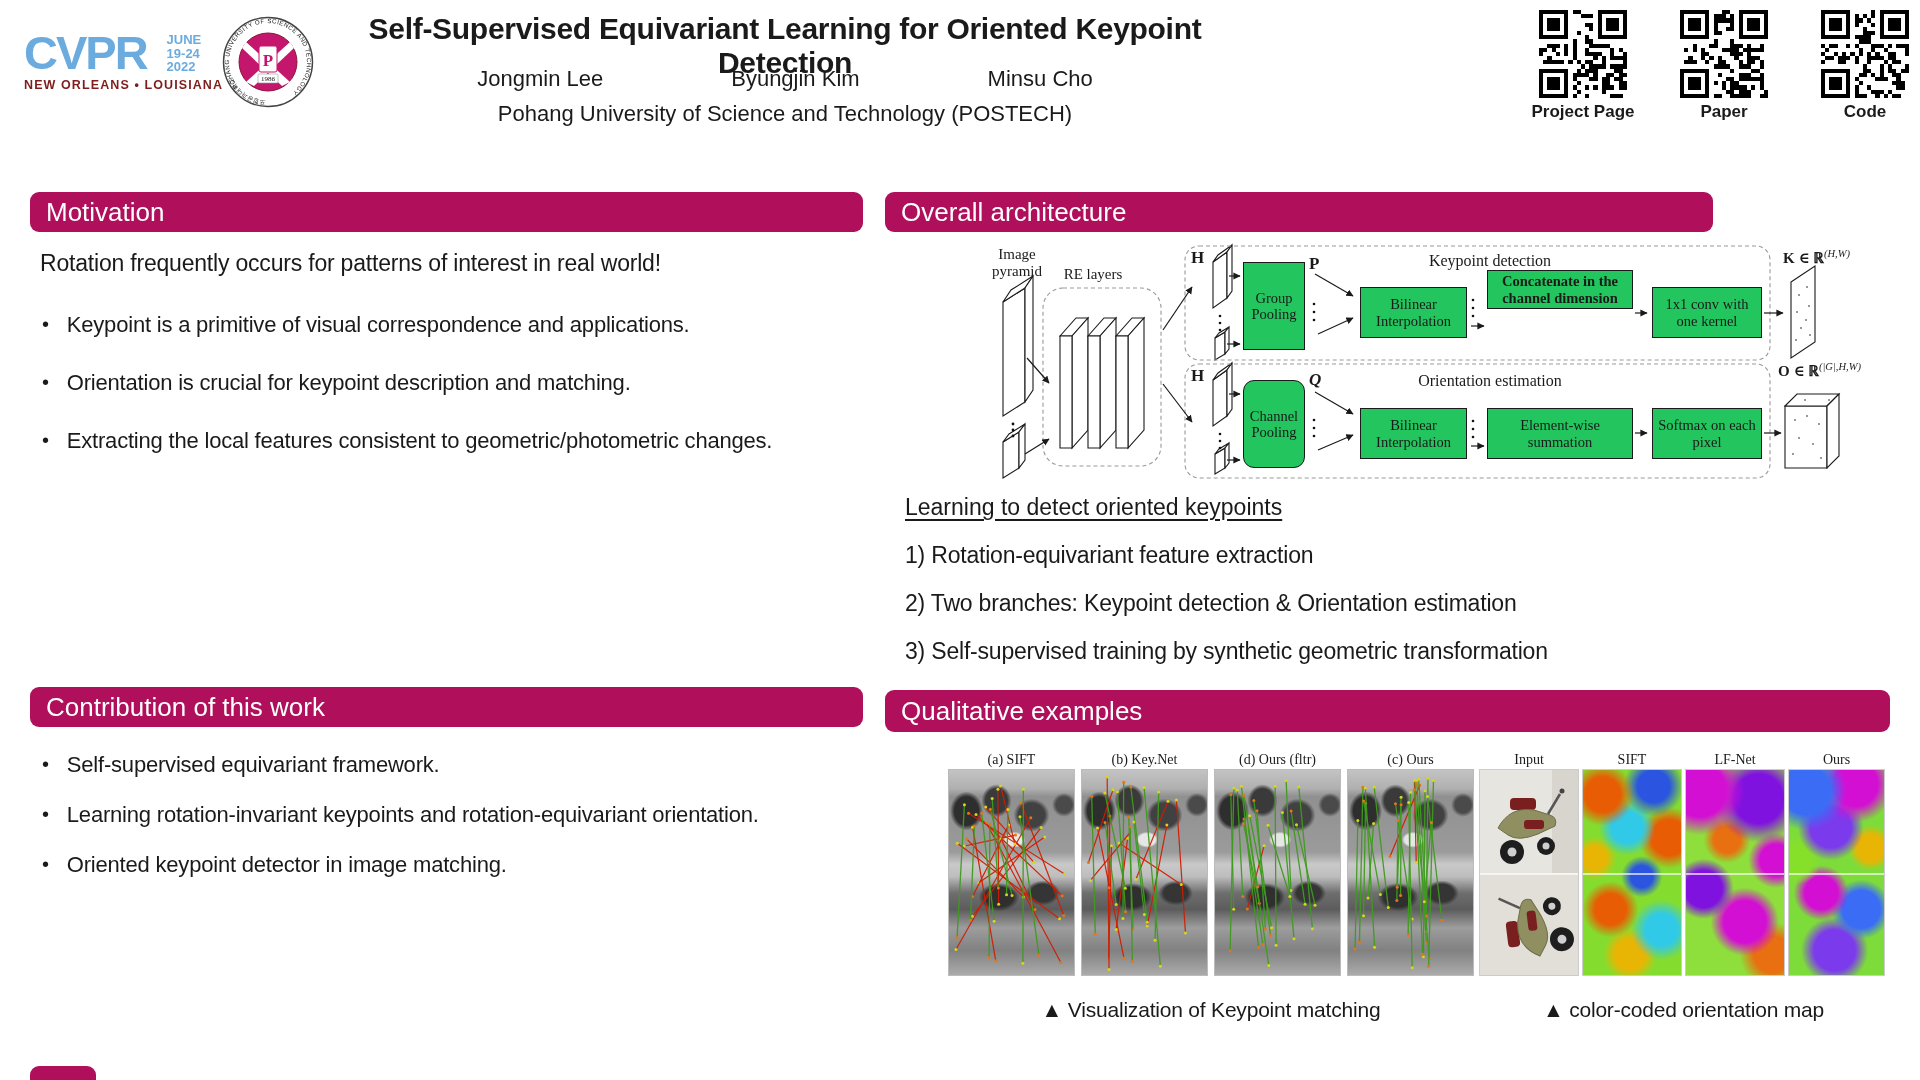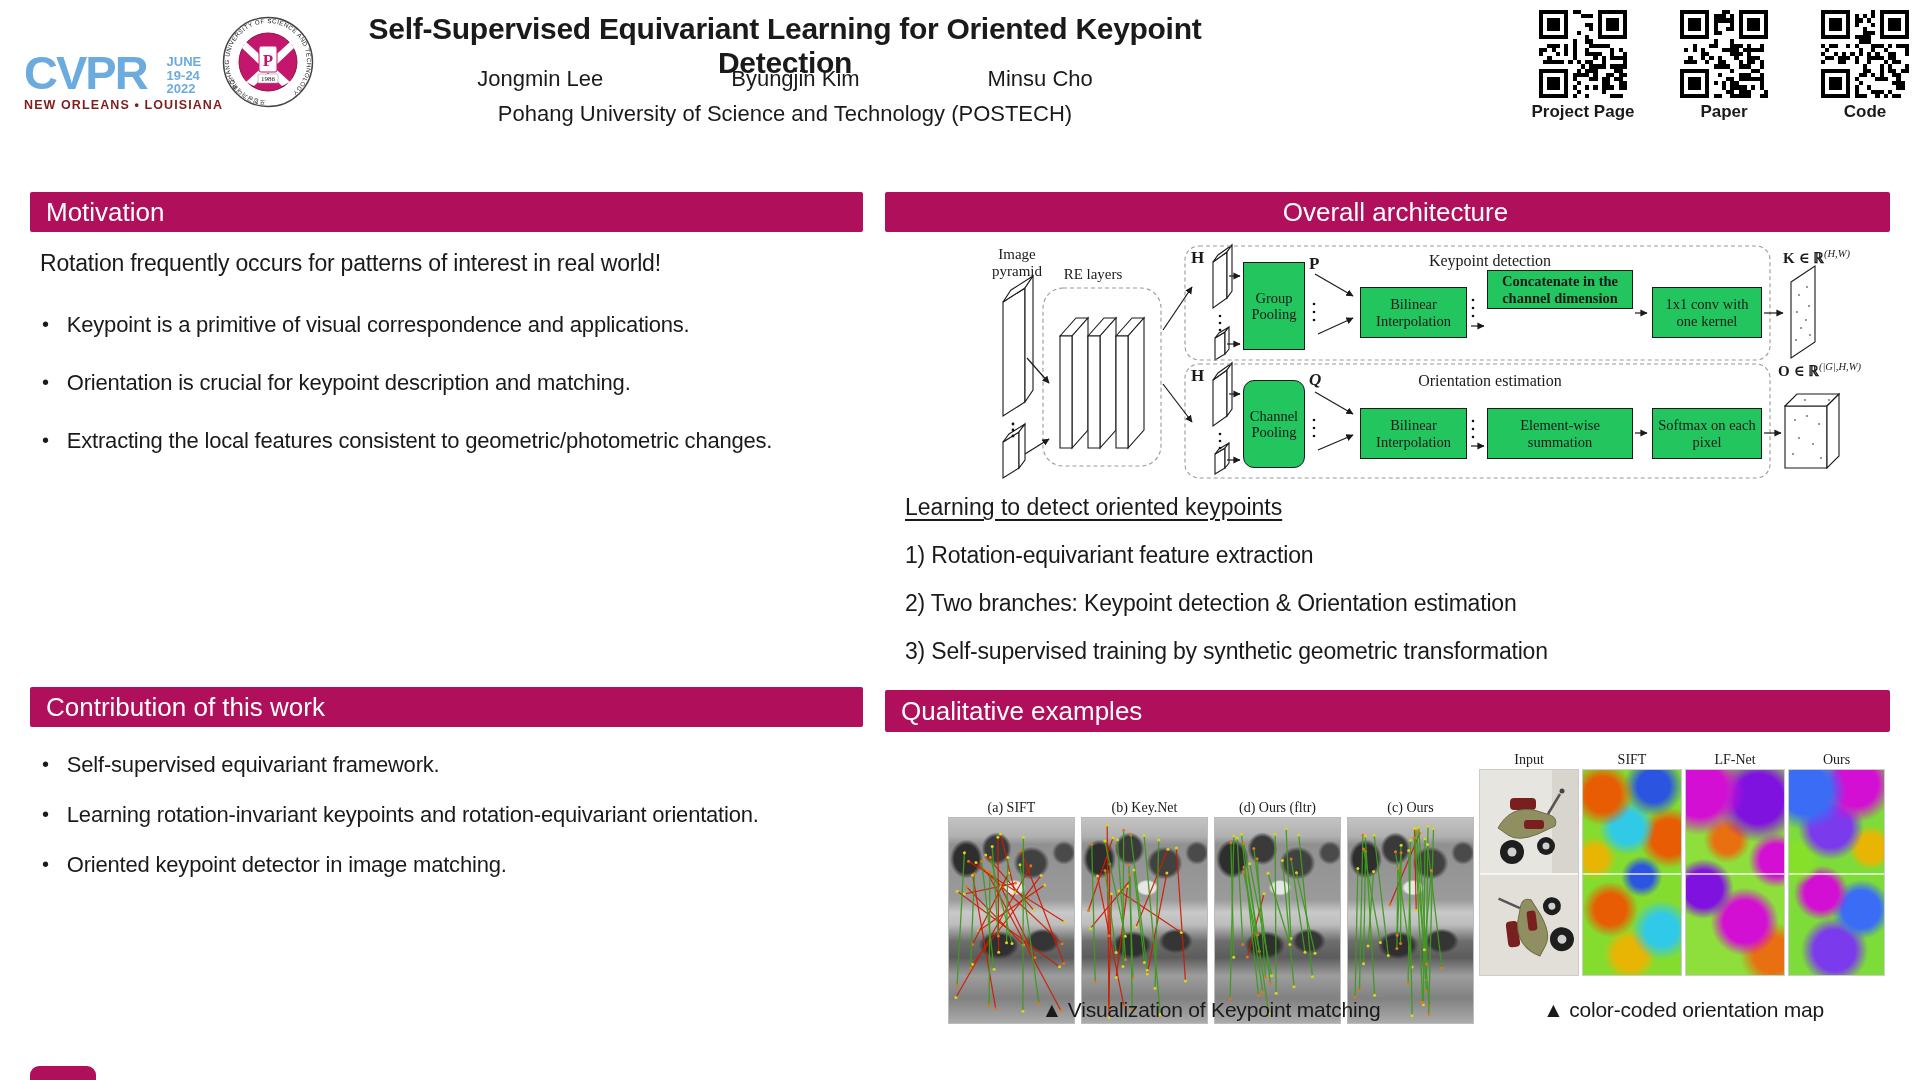--- a/index.html
+++ b/index.html
@@ -9,38 +9,38 @@
 
   
   .poster-title{left:340px;top:12px;width:890px;text-align:center;
     font-size:30px;font-weight:700;letter-spacing:-.3px;}
   .authors{left:340px;top:66px;width:890px;display:flex;justify-content:center;gap:128px;
     font-size:22px;}
   .affiliation{left:340px;top:101px;width:890px;text-align:center;font-size:22px;}
 
   
   .cvpr{left:8px;top:8px;width:200px;height:108px;}
-  .cvpr-row{display:flex;align-items:flex-end;gap:16px;}
+  .cvpr-row{display:flex;align-items:center;gap:16px;}
   .cvpr-word{font-size:47px;font-weight:700;color:#6cabde;line-height:1;letter-spacing:-2px;}
   .cvpr-date{margin-left:4px;margin-top:3px;display:flex;flex-direction:column;
     font-size:13px;font-weight:700;color:#6cabde;line-height:1.05;letter-spacing:0;}
   .cvpr-loc{font-size:12.5px;font-weight:700;color:#7f1d1d;letter-spacing:1.1px;margin-top:2px;
     white-space:nowrap;}
 
   
   .seal{left:222px;top:16px;width:92px;height:92px;}
 
   
   .qr-row{left:1538px;top:10px;width:372px;display:flex;justify-content:space-between;}
   .qr-item{width:90px;display:flex;flex-direction:column;align-items:center;}
   .qr-box{width:88px;height:88px;background:#fff;}
   .qr-label{margin-top:4px;font-size:17px;font-weight:700;white-space:nowrap;}
 
   
-  .bar{height:40px;border-radius:2px;color:#fff;font-size:26px;font-weight:500;
+  .bar{height:40px;border-radius:9px;color:#fff;font-size:26px;font-weight:500;
     line-height:40px;padding-left:16px;box-sizing:border-box;}
   .bar-stub{border-radius:9px 9px 0 0;}
 
   
   .body-line{font-size:23px;letter-spacing:-.2px;white-space:nowrap;}
   .bullet{display:flex;font-size:22px;letter-spacing:-.2px;white-space:nowrap;}
   .bullet::before{content:"•";font-size:20px;margin-right:18px;position:relative;top:1px;}
 
   
   .diagram{left:885px;top:240px;width:1005px;height:248px;}
@@ -57,21 +57,21 @@
   .mathlab{position:absolute;font-family:"Liberation Serif","DejaVu Serif",serif;
     font-size:15px;white-space:nowrap;}
   .mathlab sup{font-size:10.5px;}
 
   .arch-sub{left:905px;top:494px;font-size:23px;text-decoration:underline;
     text-underline-offset:4px;}
   .arch-step{left:905px;font-size:23px;letter-spacing:-.2px;white-space:nowrap;}
 
   
   .match-row{left:948px;top:752px;display:flex;gap:6px;}
-  .match-col{width:127px;display:flex;flex-direction:column;align-items:center;margin-top:48px;}
+  .match-col{width:127px;display:flex;flex-direction:column;align-items:center;}
   .img-label{font-family:"Liberation Serif","DejaVu Serif",serif;font-size:14px;
     height:17px;white-space:nowrap;}
   .match-photo{width:127px;height:207px;position:relative;border:1px solid #bbb;
     box-sizing:border-box;overflow:hidden;
     background:
       radial-gradient(ellipse 22px 26px at 14% 20%, #2e2e2e 55%, rgba(0,0,0,0) 75%),
       radial-gradient(ellipse 20px 22px at 38% 15%, #3a3a3a 55%, rgba(0,0,0,0) 75%),
       radial-gradient(ellipse 24px 22px at 66% 22%, #414141 55%, rgba(0,0,0,0) 75%),
       radial-gradient(ellipse 16px 16px at 92% 17%, #4a4a4a 50%, rgba(0,0,0,0) 75%),
       radial-gradient(ellipse 14px 10px at 52% 34%, #e6e6e6 60%, rgba(0,0,0,0) 80%),
@@ -585,21 +585,21 @@
   </div>
 <div class="abs bullet" style="left:42px;top:802px;">
     <span>Learning rotation-invariant keypoints and rotation-equivariant orientation.</span>
   </div>
 <div class="abs bullet" style="left:42px;top:852px;">
     <span>Oriented keypoint detector in image matching.</span>
   </div>
 
 <div class="abs bar bar-stub" style="left:30px;top:1066px;width:66px;height:14px;background:#B00F5B;"></div>
 
-<div class="abs bar" style="left:885px;top:192px;width:1005px;background:#B00F5B;text-align:center;">Overall architecture</div>
+<div class="abs bar" style="left:885px;top:192px;width:828px;background:#B00F5B;">Overall architecture</div>
 
 <div class="abs diagram">
   <svg width="1005" height="248" viewBox="0 0 1005 248" style="position:absolute;inset:0;">
     <defs>
       <marker id="ah" markerWidth="8" markerHeight="8" refX="5.5" refY="3" orient="auto">
         <path d="M0,0 L6,3 L0,6 Z" fill="#1a1a1a"></path>
       </marker>
     </defs>
     <g fill="#ffffff" stroke="#1a1a1a" stroke-width="1.1">
 

